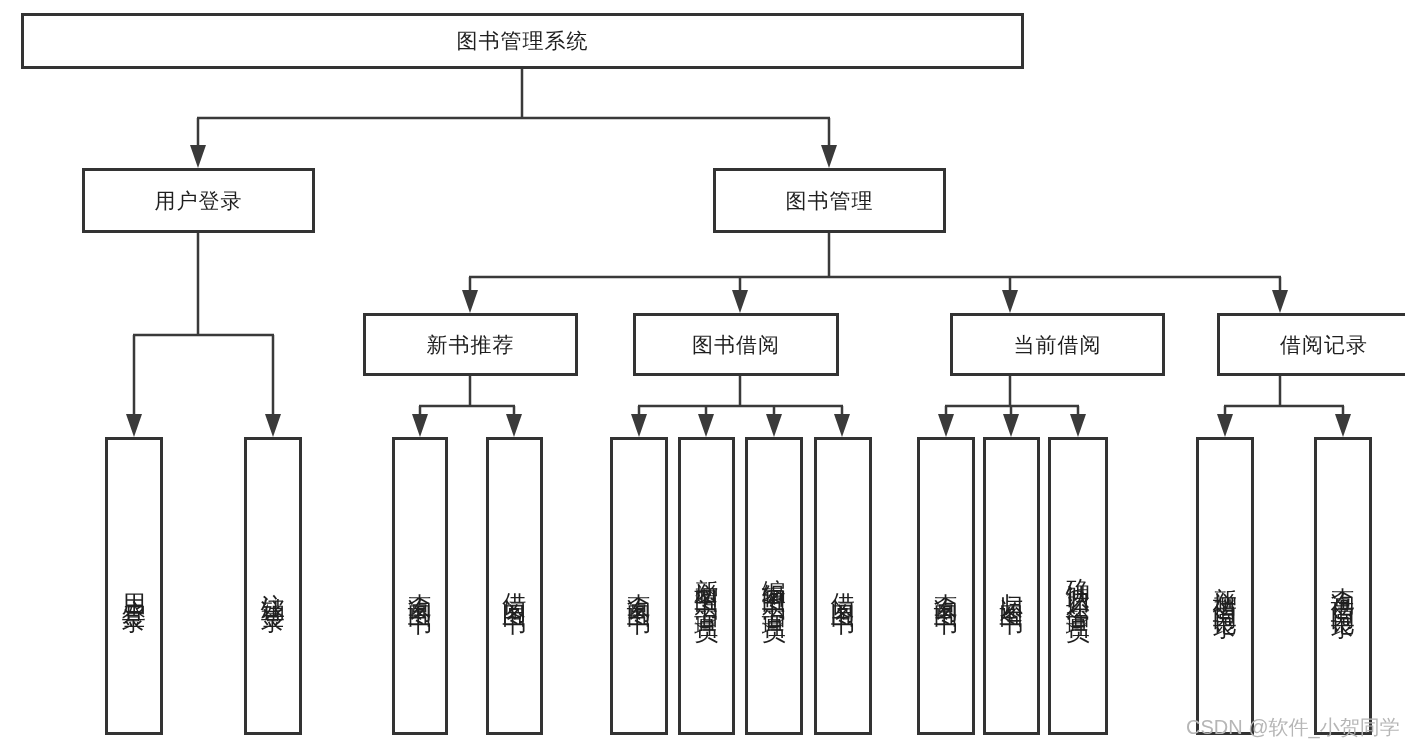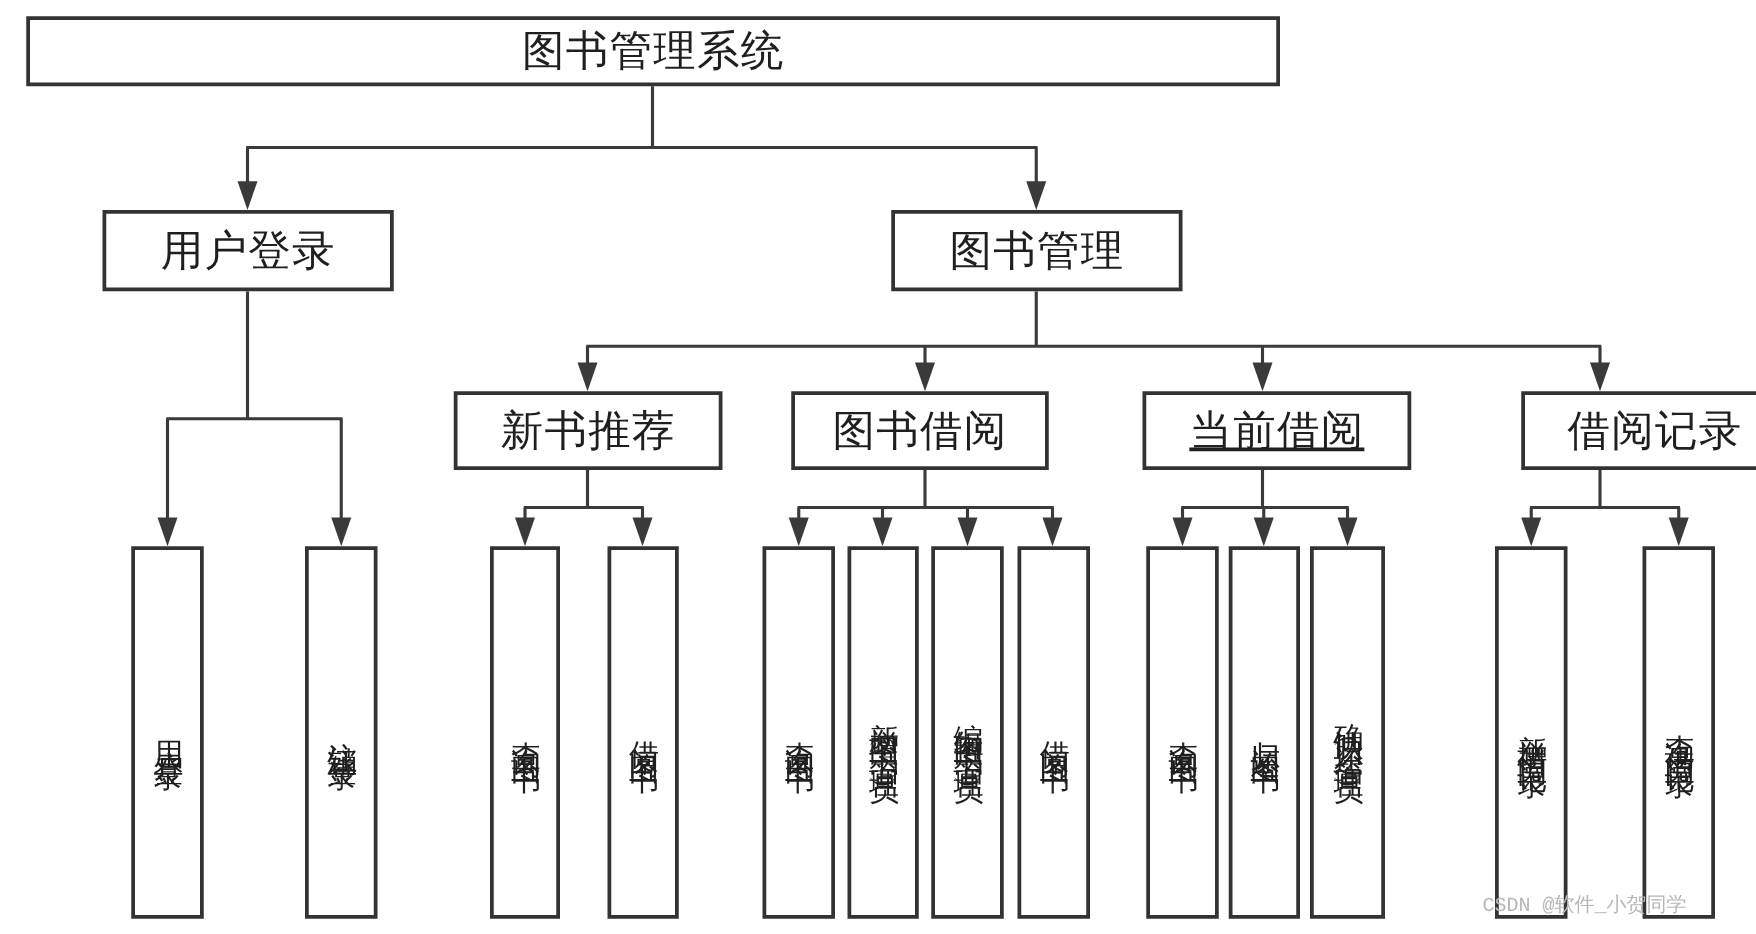--- a/index.html
+++ b/index.html
@@ -21,59 +21,58 @@
   .node {
     position: absolute;
     background: #ffffff;
     border: 3px solid #333333;
     display: flex;
     align-items: center;
     justify-content: center;
     color: #1f1f1f;
     text-align: center;
   }
-  .hnode { font-size: 34px; letter-spacing: 1px; white-space: nowrap; }
+  .hnode { font-size: 21px; letter-spacing: 1px; white-space: nowrap; }
   .vnode { top: 437px; height: 298px; }
   .vnode .vtext {
     writing-mode: vertical-rl;
     text-orientation: mixed;
     font-size: 24px;
     letter-spacing: 6px;
     line-height: 1.15;
     white-space: nowrap;
   }
   
   .p-root        { left: 21px;  top: 13px;  width: 1003px; height: 56px; }
   .p-user-login  { left: 82px;  top: 168px; width: 233px;  height: 65px; }
   .p-book-mgmt   { left: 713px; top: 168px; width: 233px;  height: 65px; }
   .p-recommend   { left: 363px; top: 313px; width: 215px;  height: 63px; }
   .p-borrowing   { left: 633px; top: 313px; width: 206px;  height: 63px; }
-  .p-current     { left: 914px; top: 313px; width: 215px;  height: 63px; text-decoration: underline; }
+  .p-current     { left: 950px; top: 313px; width: 215px;  height: 63px; }
   .p-records     { left: 1173px;top: 313px; width: 214px;  height: 63px; margin-left: 44px; }
   .p-user-login-leaf { left: 105px;  width: 58px; }
   .p-logout-leaf     { left: 244px;  width: 58px; }
   .p-rec-query       { left: 392px;  width: 56px; }
   .p-rec-borrow      { left: 486px;  width: 57px; }
   .p-bor-query       { left: 610px;  width: 58px; }
   .p-bor-add         { left: 678px;  width: 57px; }
   .p-bor-edit        { left: 745px;  width: 58px; }
   .p-bor-borrow      { left: 814px;  width: 58px; }
   .p-cur-query       { left: 917px;  width: 58px; }
   .p-cur-return      { left: 983px;  width: 57px; }
   .p-cur-confirm     { left: 1048px; width: 60px; }
   .p-recd-add        { left: 1196px; width: 58px; }
   .p-recd-query      { left: 1314px; width: 58px; }
   .watermark {
     position: absolute;
     left: 1186px; top: 714px;
-    font-size: 16px;
+    font-size: 20px;
     color: #b6b6b6;
     white-space: nowrap;
     z-index: 5;
-    font-family: Liberation Mono, monospace;
   }
 </style>
 </head>
 <body>
 
 <div class="canvas">
 
   <svg class="connectors" viewBox="0 0 1405 747">
     <g fill="none" stroke="#3a3a3a" stroke-width="2.5">
       <path d="M522 68 V119 M197 118 H830 M198 118 V150 M829 118 V150"></path>

